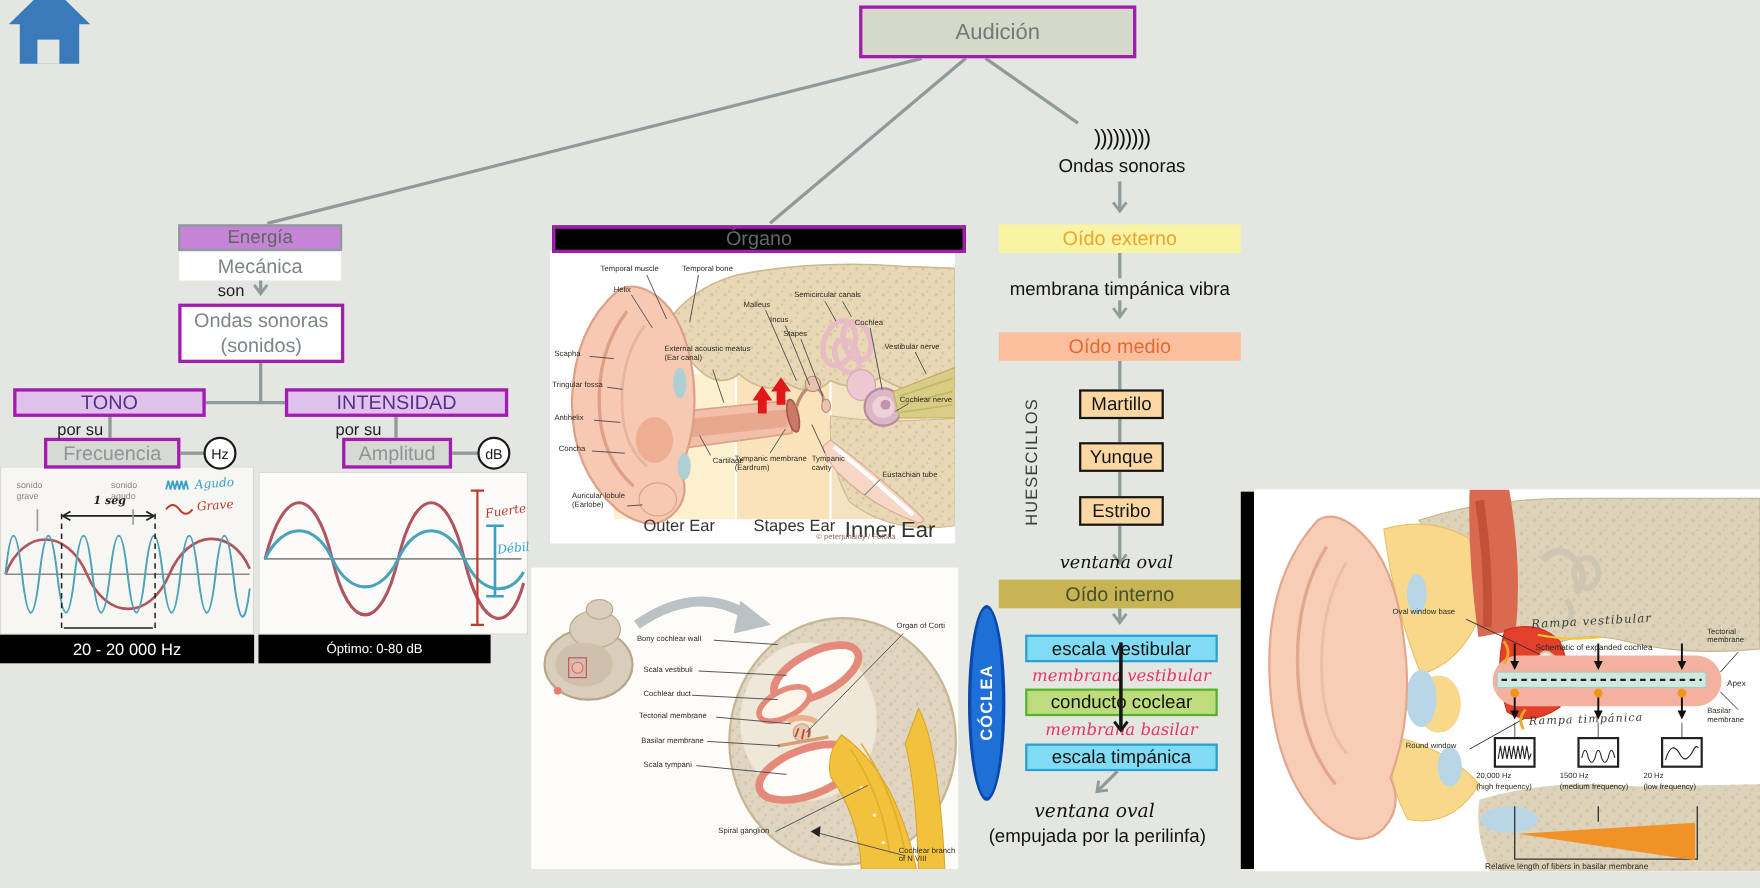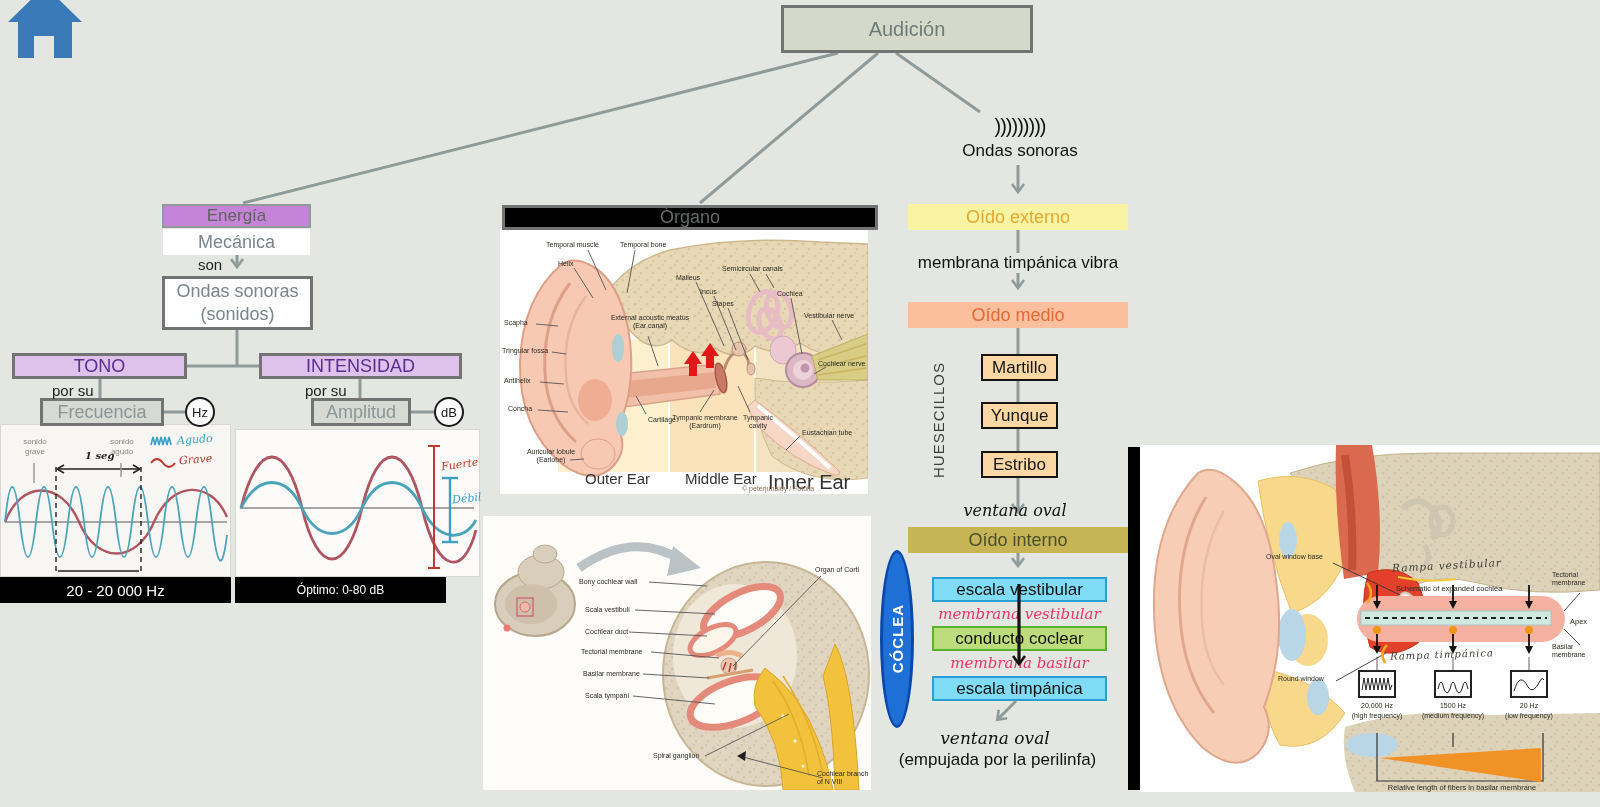--- a/index.html
+++ b/index.html
@@ -1,23 +1,23 @@
 <!DOCTYPE html>
 <html><head>
 <meta charset="utf-8">
 <style>
   html,body { margin:0; padding:0; background:#e3e6e0; }
   #canvas { position:relative; width:1600px; height:807px; background:#e4e7e1; overflow:hidden;
             font-family:"Liberation Sans", sans-serif; }
   .node { position:absolute; box-sizing:border-box; display:flex; align-items:center;
           justify-content:center; text-align:center; white-space:nowrap; z-index:2; }
-  .gbord { border:3px solid #737373; }
+  .gbord { border:3px solid #a21caf; }
   .lbl { position:absolute; z-index:3; white-space:nowrap; }
   .anat { position:absolute; font-size:7px; color:#2a2a22; line-height:1.2; white-space:nowrap; z-index:3; }
-  .anat.c { text-align:center; white-space:normal; }
+  .anat.c { text-align:left; white-space:normal; }
   .hand { font-family:"DejaVu Serif", serif; font-style:italic; }
   .panel { position:absolute; background:#fff; z-index:1; }
   svg.layer { position:absolute; left:0; top:0; pointer-events:none; }
   .blackbar { position:absolute; background:#000; color:#fff; display:flex; align-items:center;
               justify-content:center; z-index:2; }
   .vtext { writing-mode:vertical-rl; transform:rotate(180deg); }
 </style>
 </head>
 <body>
 
@@ -255,21 +255,21 @@
     </div>
     <div class="anat" style="left:302px;top:201px;">Eustachian tube</div>
     <div class="anat" style="left:176px;top:46px;">Malleus</div>
     <div class="anat" style="left:200px;top:60px;">Incus</div>
     <div class="anat" style="left:212px;top:72px;">Stapes</div>
     <div class="anat" style="left:222px;top:37px;">Semicircular canals</div>
     <div class="anat" style="left:277px;top:62px;">Cochlea</div>
     <div class="anat" style="left:304px;top:84px;">Vestibular nerve</div>
     <div class="anat" style="left:318px;top:132px;">Cochlear nerve</div>
     <div class="anat" style="left:85px;top:242px;font-size:15px;color:#333;">Outer Ear</div>
-    <div class="anat" style="left:185px;top:242px;font-size:15px;color:#333;">Middle Ear</div>
+    <div class="anat" style="left:185px;top:242px;font-size:15px;color:#333;">Stapes Ear</div>
     <div class="anat" style="left:268px;top:242px;font-size:20px;color:#333;">Inner Ear</div>
     <div class="anat" style="left:242px;top:257px;color:#8a6b5c;">© peterjunaidy / Fotolia</div>
   </div>
 
   <div class="panel" style="left:483px;top:516px;width:388px;height:274px;background:#fdfcf9;">
     <svg class="layer" width="388" height="274" viewBox="0 0 388 274">
       <g>
         <ellipse cx="52" cy="88" rx="40" ry="32" fill="#d9cdbb" stroke="#b7a687" stroke-width="2"></ellipse>
         <ellipse cx="58" cy="56" rx="23" ry="17" fill="#d9cdbb" stroke="#b7a687"></ellipse>
         <ellipse cx="62" cy="38" rx="12" ry="9" fill="#d9cdbb" stroke="#b7a687"></ellipse>

